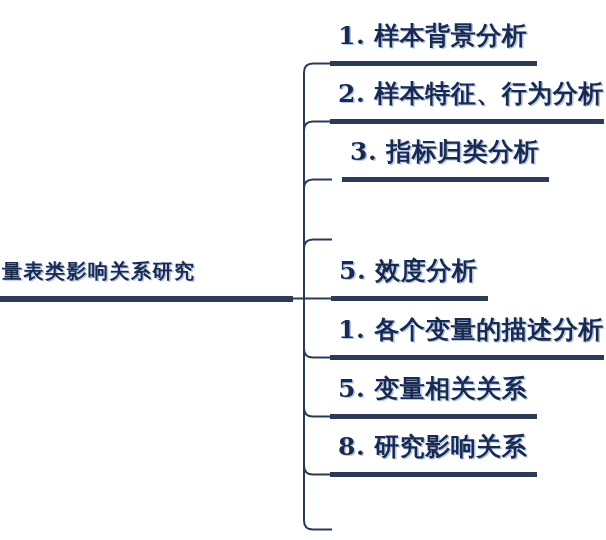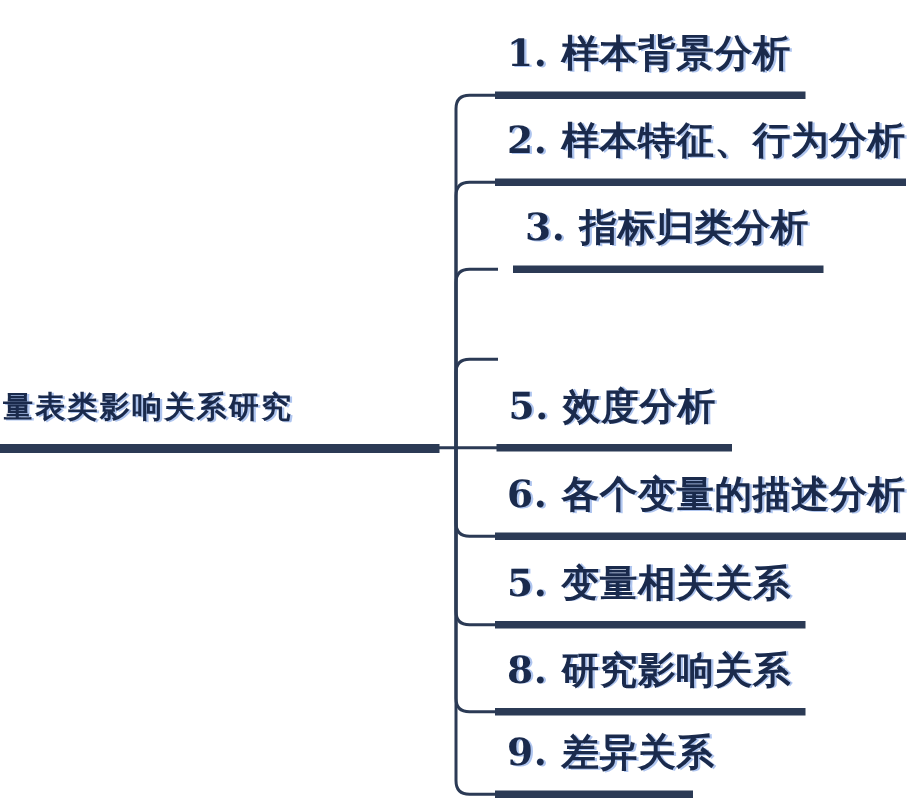--- a/index.html
+++ b/index.html
@@ -83,24 +83,21 @@
     <div class="node branch-node" style="left: 330px; top: 74px; width: 274px; height: 45px; text-decoration: underline;">
       <span class="label">2. 样本特征、行为分析</span>
     </div>
     <div class="node branch-node" style="left: 342px; top: 132px; width: 207px; height: 45px;">
       <span class="label">3. 指标归类分析</span>
     </div>
     <div class="node branch-node" style="left: 331px; top: 251px; width: 157px; height: 45px;">
       <span class="label">5. 效度分析</span>
     </div>
     <div class="node branch-node" style="left: 330px; top: 310px; width: 274px; height: 45px;">
-      <span class="label">6. 各个变量的描述分析</span>
+      <span class="label">1. 各个变量的描述分析</span>
     </div>
     <div class="node branch-node" style="left: 330px; top: 369px; width: 207px; height: 45px;">
       <span class="label">5. 变量相关关系</span>
     </div>
     <div class="node branch-node" style="left: 330px; top: 427px; width: 207px; height: 45px;">
       <span class="label">8. 研究影响关系</span>
     </div>
-    <div class="node branch-node" style="left: 330px; top: 482px; width: 132px; height: 45px;">
-      <span class="label">9. 差异关系</span>
-    </div>
   </div>
 
 </body></html>

